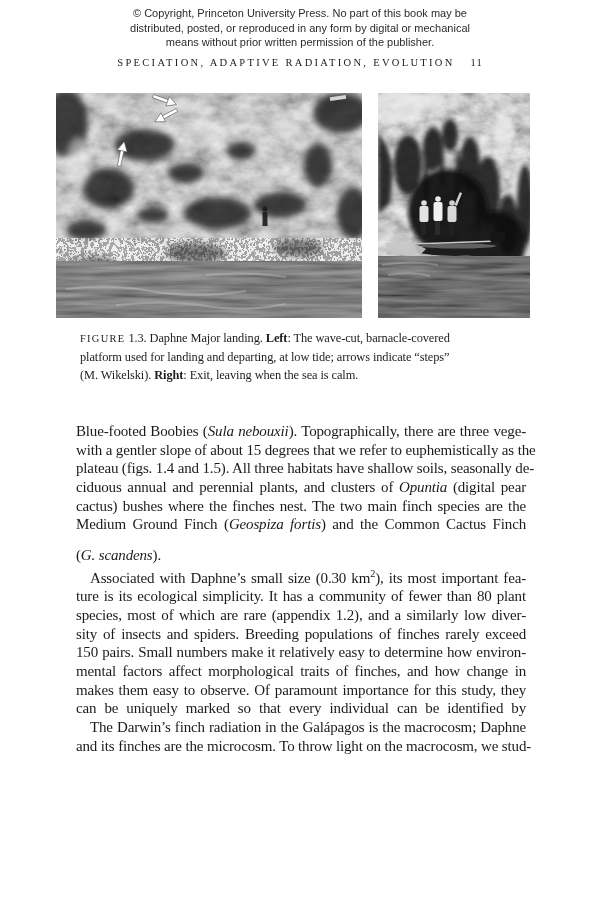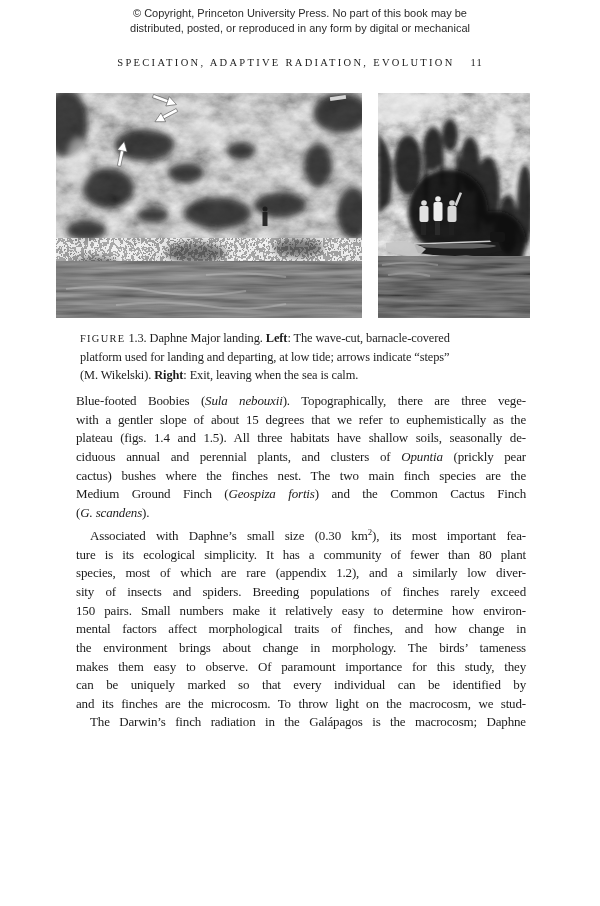--- a/index.html
+++ b/index.html
@@ -19,44 +19,45 @@
   
   .photos{position:absolute;top:93px;left:56px;width:474px;height:225px;display:flex;gap:16px;}
   .photo{display:block;}
 
   
   .caption{position:absolute;top:329px;left:80px;width:450px;
     font-size:12.4px;line-height:18px;letter-spacing:-0.1px;color:#1d1d1d;}
   .cline{white-space:nowrap;}
 
   
-  .bodytext{position:absolute;top:392px;left:76px;width:450px;
-    font-size:13px;line-height:18.65px;letter-spacing:-0.15px;color:#1b1b1b;}
+  .bodytext{position:absolute;top:422px;left:76px;width:450px;
+    font-size:15px;line-height:18.65px;letter-spacing:-0.15px;color:#1b1b1b;}
   .bline{white-space:nowrap;text-align:justify;text-align-last:justify;}
-  .bline.end{text-align-last:left;}
+  .bline.end{text-align-last:left;margin-top:12px;}
   .bline.ind{padding-left:14px;}
 
   
   .s-i{font-style:italic;}
   .s-b{font-weight:bold;}
   .s-sup{vertical-align:super;font-size:0.68em;letter-spacing:0;}
   .s-sc{font-size:0.84em;letter-spacing:1.3px;}
 
   
   .footer{position:absolute;top:905px;left:0;width:600px;text-align:left;
     font-family:"Liberation Sans","DejaVu Sans",sans-serif;font-size:16px;color:#2e2e2e;}
 </style>
 </head>
 <body>
 
 <div class="page">
 
   <div class="notice">
       <div>© Copyright, Princeton University Press. No part of this book may be</div>
       <div>distributed, posted, or reproduced in any form by digital or mechanical</div>
+      <div>means without prior written permission of the publisher.</div>
     </div>
 
   <div class="runhead">
     <span class="title">SPECIATION, ADAPTIVE RADIATION, EVOLUTION</span><span class="pagenum">11</span>
   </div>
 
   <div class="photos">
 
     <svg class="photo" width="306" height="225" viewBox="0 0 306 225" xmlns="http://www.w3.org/2000/svg">
       <defs>
@@ -248,32 +249,31 @@
   <div class="caption">
       <div class="cline"><span class="s-sc">FIGURE</span><span> 1.3. Daphne Major landing. </span><span class="s-b">Left</span><span>: The wave-cut, barnacle-covered</span></div>
       <div class="cline"><span>platform used for landing and departing, at low tide; arrows indicate “steps”</span></div>
       <div class="cline"><span>(M. Wikelski). </span><span class="s-b">Right</span><span>: Exit, leaving when the sea is calm.</span></div>
     </div>
 
   <div class="bodytext">
       <div class="bline"><span>Blue-footed Boobies (</span><span class="s-i">Sula nebouxii</span><span>). Topographically, there are three vege-</span></div>
       <div class="bline"><span>with a gentler slope of about 15 degrees that we refer to euphemistically as the</span></div>
       <div class="bline"><span>plateau (figs. 1.4 and 1.5). All three habitats have shallow soils, seasonally de-</span></div>
-      <div class="bline"><span>ciduous annual and perennial plants, and clusters of </span><span class="s-i">Opuntia</span><span> (prickly pear</span></div>
+      <div class="bline"><span>ciduous annual and perennial plants, and clusters of </span><span class="s-i">Opuntia</span><span> (digital pear</span></div>
       <div class="bline"><span>cactus) bushes where the finches nest. The two main finch species are the</span></div>
       <div class="bline"><span>Medium Ground Finch (</span><span class="s-i">Geospiza fortis</span><span>) and the Common Cactus Finch</span></div>
       <div class="bline end"><span>(</span><span class="s-i">G. scandens</span><span>).</span></div>
       <div class="bline ind"><span>Associated with Daphne’s small size (0.30 km</span><span class="s-sup">2</span><span>), its most important fea-</span></div>
       <div class="bline"><span>ture is its ecological simplicity. It has a community of fewer than 80 plant</span></div>
       <div class="bline"><span>species, most of which are rare (appendix 1.2), and a similarly low diver-</span></div>
       <div class="bline"><span>sity of insects and spiders. Breeding populations of finches rarely exceed</span></div>
       <div class="bline"><span>150 pairs. Small numbers make it relatively easy to determine how environ-</span></div>
       <div class="bline"><span>mental factors affect morphological traits of finches, and how change in</span></div>
-      <div class="bline"><span>the environment brings about change in morphology. The birds’ tameness</span></div>
       <div class="bline"><span>makes them easy to observe. Of paramount importance for this study, they</span></div>
       <div class="bline"><span>can be uniquely marked so that every individual can be identified by</span></div>
+      <div class="bline ind"><span>The Darwin’s finch radiation in the Galápagos is the macrocosm; Daphne</span></div>
       <div class="bline"><span>and its finches are the microcosm. To throw light on the macrocosm, we stud-</span></div>
-      <div class="bline ind"><span>The Darwin’s finch radiation in the Galápagos is the macrocosm; Daphne</span></div>
     </div>
 
   <div class="footer">For general queries, contact info@press.princeton.edu</div>
 
 </div>
 
 </body></html>

